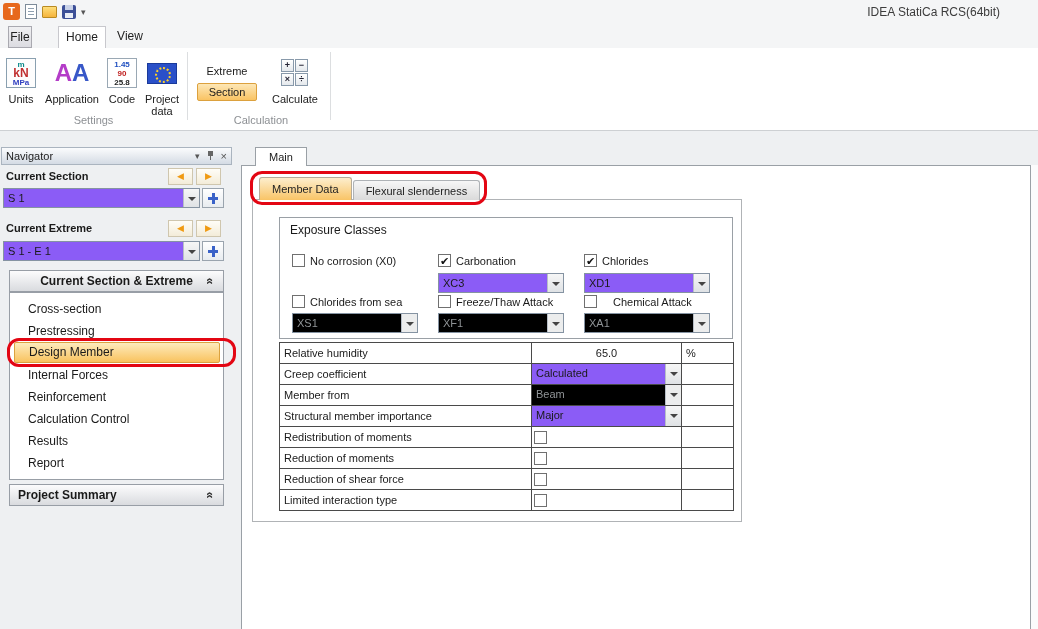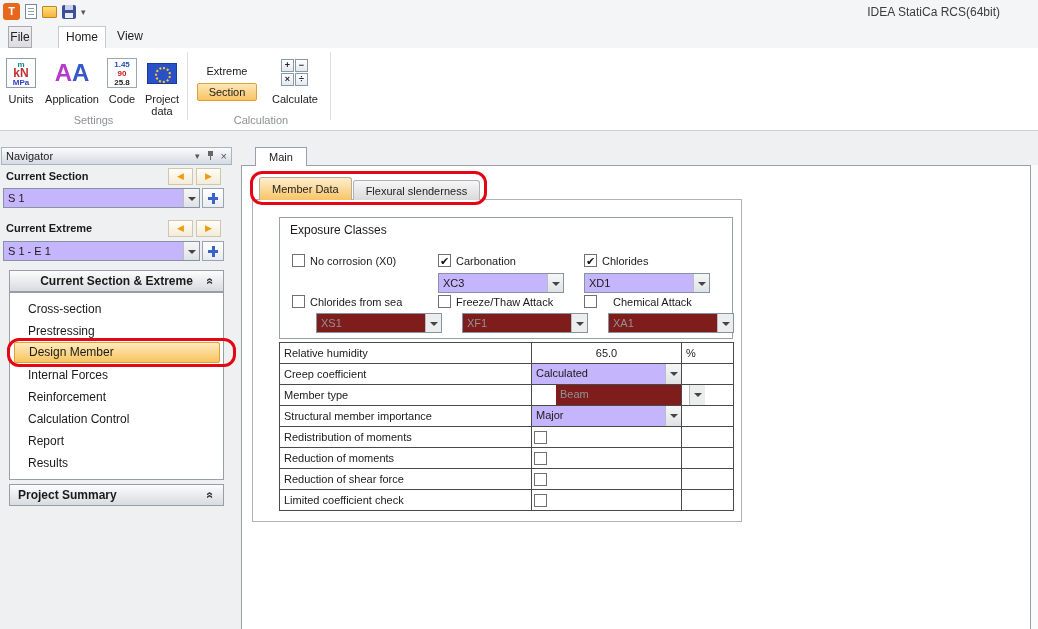--- a/index.html
+++ b/index.html
@@ -67,26 +67,26 @@
                font-size:11px; color:#222; padding:2px 4px; }
   .nav-title-icons { position:absolute; right:4px; top:2px; display:flex; gap:6px; align-items:center; }
   .nt-glyph { color:#555; font-size:9px; line-height:12px; }
   .pin-icon { position:relative; width:9px; height:12px; display:inline-block; }
   .pin-icon::before { content:""; position:absolute; left:2px; top:1px; width:5px; height:5px; background:#666; }
   .pin-icon::after  { content:""; position:absolute; left:4px; top:6px; width:1px; height:4px; background:#666; }
   .nav-cap { position:absolute; left:6px; font-size:11px; font-weight:bold; }
   .nav-arrows { position:absolute; left:168px; display:flex; gap:3px; }
   .arrow-btn { width:25px; height:17px; border:1px solid #cfc6ae; background:linear-gradient(#fffdf7,#f3ecd9);
                text-align:center; line-height:15px; font-size:9px; color:#f09a12; cursor:default; }
-  .combo { display:flex; border:1px solid #8593a2; background:#c4b5fd; }
+  .combo { display:flex; border:1px solid #8593a2; background:#8b5cf6; }
   .combo-txt { flex:1; font-size:11px; padding:3px 4px; white-space:nowrap; overflow:hidden; }
   .combo-btn { width:16px; position:relative; background:linear-gradient(#f6f6f6,#dfe2e5); border-left:1px solid #b7bec6; flex:none; }
   .combo-btn::after { content:""; position:absolute; left:4px; top:8px;
                       border-left:4px solid transparent; border-right:4px solid transparent; border-top:4px solid #444; }
-  .combo.disabled { background:#7f1d1d;margin-left:24px; }
+  .combo.disabled { background:#000000; }
   .combo.disabled .combo-txt { color:#8f9396; }
   .combo.disabled .combo-btn { background:#eceded; }
   .nav-combo { position:absolute; left:3px; width:197px; height:20px; }
   .plus-btn { position:absolute; left:202px; width:22px; height:20px; border:1px solid #9aa4ae;
               background:linear-gradient(#fff,#e8ecf0); }
   .plus-btn::before { content:""; position:absolute; left:5px; top:8px; width:10px; height:3px; background:#3a62c8; }
   .plus-btn::after  { content:""; position:absolute; left:9px; top:4px; width:3px;  height:11px; background:#3a62c8; }
   .nav-header { position:absolute; left:9px; width:215px; height:22px; background:linear-gradient(#fcfcfd,#d9dbdf);
                 border:1px solid #989ea6; font-weight:bold; font-size:12px; padding:3px 8px; }
   .nav-chevron { position:absolute; right:9px; top:3px; transform:rotate(90deg); font-weight:bold; color:#333; font-size:12px; }
@@ -252,22 +252,22 @@
       <span>Current Section &amp; Extreme</span>
       <span class="nav-chevron">«</span>
     </div>
     <div class="nav-list" style="top:145px;height:188px;">
       <div class="nav-item">Cross-section</div>
       <div class="nav-item">Prestressing</div>
       <div class="nav-item active">Design Member</div>
       <div class="nav-item">Internal Forces</div>
       <div class="nav-item">Reinforcement</div>
       <div class="nav-item">Calculation Control</div>
+      <div class="nav-item">Results</div>
       <div class="nav-item">Report</div>
-      <div class="nav-item">Results</div>
     </div>
 
     <div class="nav-header" style="top:337px;">
       <span>Project Summary</span>
       <span class="nav-chevron">«</span>
     </div>
   </div>
 
   <div class="main">
     <div class="doc-tab">Main</div>
@@ -345,21 +345,21 @@
             <td class="c-label">Creep coefficient</td>
             <td class="c-value">
               <div class="combo cell-combo">
                 <span class="combo-txt">Calculated</span>
                 <span class="combo-btn"></span>
               </div>
             </td>
             <td class="c-unit"></td>
           </tr>
           <tr>
-            <td class="c-label">Member type</td>
+            <td class="c-label">Member from</td>
             <td class="c-value">
               <div class="combo cell-combo disabled">
                 <span class="combo-txt">Beam</span>
                 <span class="combo-btn"></span>
               </div>
             </td>
             <td class="c-unit"></td>
           </tr>
           <tr>
             <td class="c-label">Structural member importance</td>
@@ -392,21 +392,21 @@
           <tr>
             <td class="c-label">Reduction of shear force</td>
             <td class="c-value">
                   <div class="cb-wrap">
                     <span class="checkbox"></span>
                   </div>
                 </td>
             <td class="c-unit"></td>
           </tr>
           <tr>
-            <td class="c-label">Limited coefficient check</td>
+            <td class="c-label">Limited interaction type</td>
             <td class="c-value">
                   <div class="cb-wrap">
                     <span class="checkbox"></span>
                   </div>
                 </td>
             <td class="c-unit"></td>
           </tr>
         </tbody>
           </table>
 

